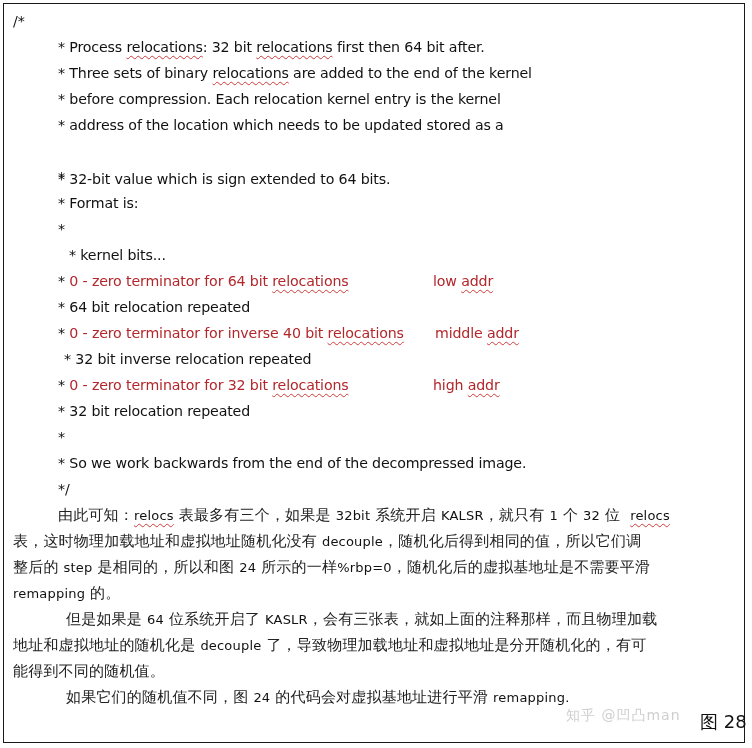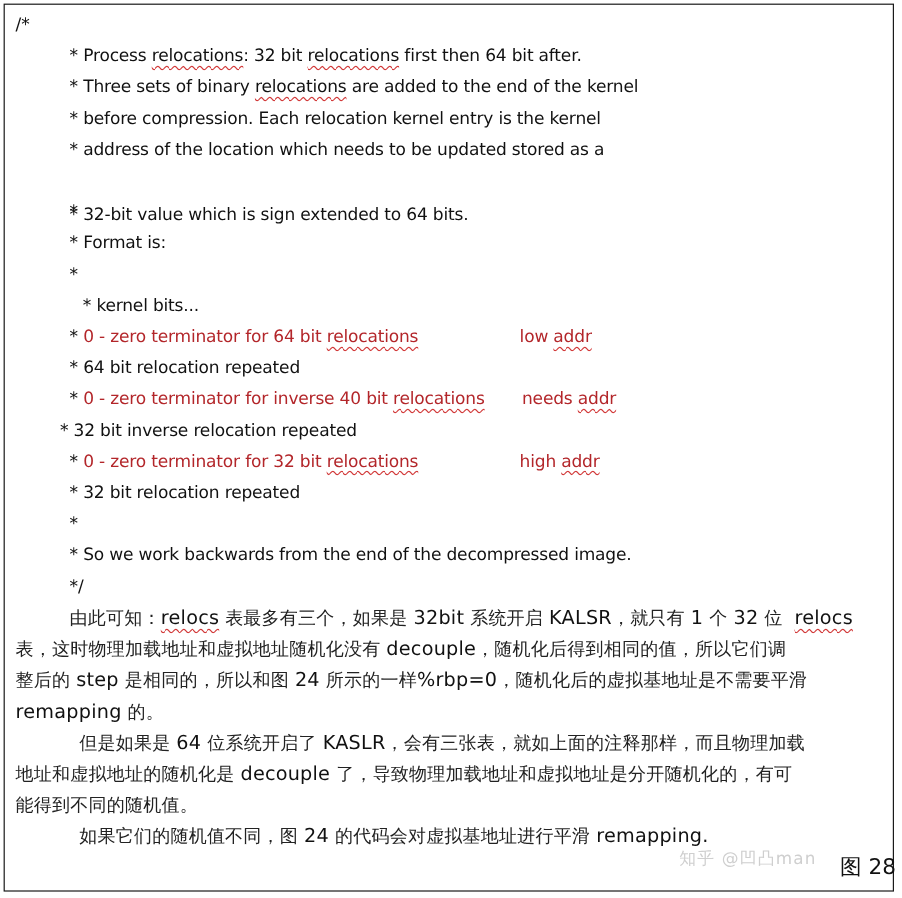--- a/index.html
+++ b/index.html
@@ -17,21 +17,21 @@
     .squig {
       text-decoration: underline wavy #d23a3a;
       text-decoration-thickness: 1px;
       text-underline-offset: 3px;
     }
     .cn {
       position: absolute; white-space: pre;
       font-family: "DejaVu Serif", "Liberation Serif", serif;
       font-size: 15px; color: #222; line-height: 20px; letter-spacing: 0.2px;
     }
-    .cn .lat { font-family: "DejaVu Sans", "Liberation Sans", sans-serif; font-size: 16px; color:#111; }
+    .cn .lat { font-family: "DejaVu Sans", "Liberation Sans", sans-serif; font-size: 13px; color:#111; }
     .watermark {
       position: absolute; left: 566px; top: 707px;
       font-family: "DejaVu Sans", sans-serif; font-size: 14px; color: #cfcfcf; letter-spacing: 1px;
     }
     .figlabel {
       position: absolute; left: 700px; top: 710px;
       font-family: "DejaVu Sans", sans-serif; font-size: 18px; color: #111;
     }
   </style>
 </head>
@@ -47,22 +47,22 @@
     <div class="line" style="top: 116px; left: 58px;"><span>* </span><span class="">address of the location which needs to be updated stored as a</span></div>
     <div class="line" style="top: 142px; left: 58px; margin-top: 28px;"><span>* </span><span class="">32-bit value which is sign extended to 64 bits.</span></div>
     <div class="line" style="top: 168px; left: 58px;"><span>*</span></div>
     <div class="line" style="top: 194px; left: 58px;"><span>* </span><span class="">Format is:</span></div>
     <div class="line" style="top: 220px; left: 58px;"><span>*</span></div>
     <div class="line" style="top: 246px; left: 69px;"><span>* </span><span class="">kernel bits...</span></div>
     <div class="line" style="top: 272px; left: 58px;"><span>* </span><span class="red">0 - zero terminator for 64 bit </span><span class="red squig">relocations</span></div>
     <div class="line red" style="top: 272px; left: 433px;"><span>low </span><span class="squig">addr</span></div>
     <div class="line" style="top: 298px; left: 58px;"><span>* </span><span class="">64 bit relocation repeated</span></div>
     <div class="line" style="top: 324px; left: 58px;"><span>* </span><span class="red">0 - zero terminator for inverse 40 bit </span><span class="red squig">relocations</span></div>
-    <div class="line red" style="top: 324px; left: 435px;"><span>needs </span><span class="squig">addr</span></div>
-    <div class="line" style="top: 350px; left: 50px;"><span>* </span><span class="">32 bit inverse relocation repeated</span></div>
+    <div class="line red" style="top: 324px; left: 435px;"><span>middle </span><span class="squig">addr</span></div>
+    <div class="line" style="top: 350px; left: 64px;"><span>* </span><span class="">32 bit inverse relocation repeated</span></div>
     <div class="line" style="top: 376px; left: 58px;"><span>* </span><span class="red">0 - zero terminator for 32 bit </span><span class="red squig">relocations</span></div>
     <div class="line red" style="top: 376px; left: 433px;"><span>high </span><span class="squig">addr</span></div>
     <div class="line" style="top: 402px; left: 58px;"><span>* </span><span class="">32 bit relocation repeated</span></div>
     <div class="line" style="top: 428px; left: 58px;"><span>*</span></div>
     <div class="line" style="top: 454px; left: 58px;"><span>* </span><span class="">So we work backwards from the end of the decompressed image.</span></div>
     <div class="line" style="top: 480px; left: 58px;">*/</div>
   </div>
 <div id="paras">
     <div class="cn" style="top: 505px; left: 58px;">由此可知：<span class="lat squig">relocs</span> 表最多有三个，如果是 <span class="lat">32bit</span> 系统开启 <span class="lat">KALSR</span>，就只有 <span class="lat">1</span> 个 <span class="lat">32</span> 位  <span class="lat squig">relocs</span></div>
     <div class="cn" style="top: 531px; left: 13px;">表，这时物理加载地址和虚拟地址随机化没有 <span class="lat">decouple</span>，随机化后得到相同的值，所以它们调</div>

